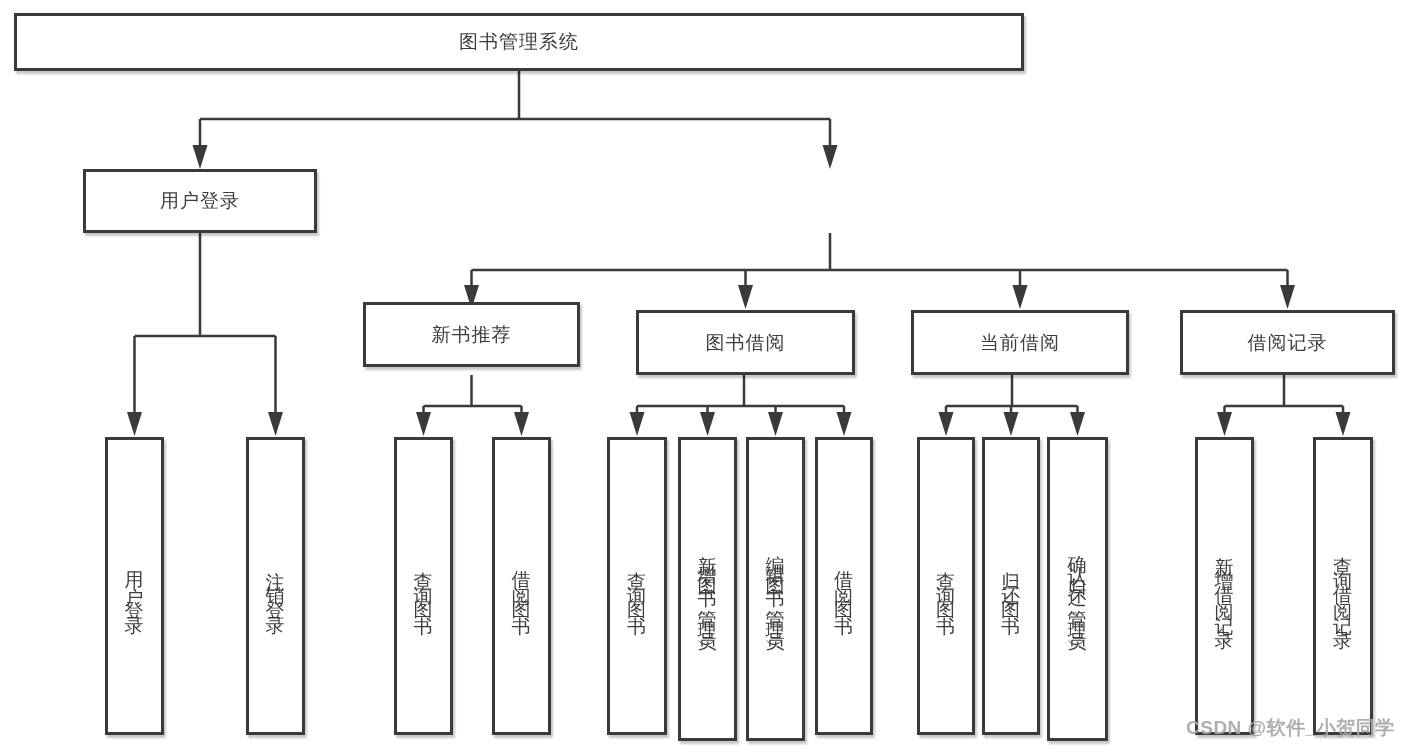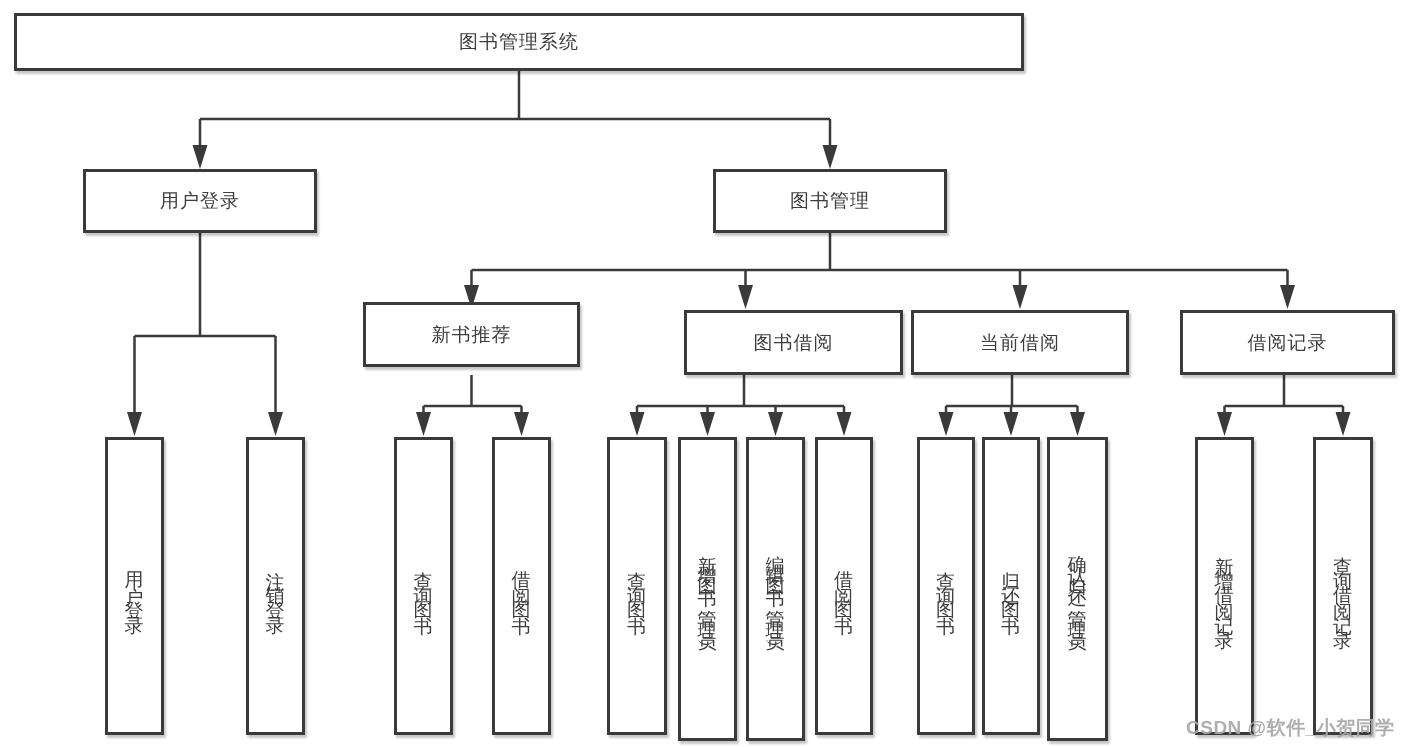--- a/index.html
+++ b/index.html
@@ -28,21 +28,21 @@
   .watermark{
     position:absolute;left:1186px;top:715px;z-index:10;
     font-size:19px;letter-spacing:0.5px;white-space:nowrap;
     color:var(--watermark,#a8a8a8);opacity:0.92;font-weight:bold;
   }
   
   .n-root{left:14px;top:13px;width:1010px;height:58px;text-align:right;}
   .n-login{left:83px;top:169px;width:234px;height:64px;}
   .n-mgmt{left:713px;top:169px;width:234px;height:64px;}
   .n-recommend{left:363px;top:302px;width:217px;height:65px;}
-  .n-borrowing{left:636px;top:310px;width:219px;height:65px;margin-left:48px;}
+  .n-borrowing{left:636px;top:310px;width:219px;height:65px;}
   .n-current{left:911px;top:310px;width:218px;height:65px;}
   .n-records{left:1180px;top:310px;width:215px;height:65px;}
   .lf1{left:105px;top:437px;width:59px;height:298px;}
   .lf2{left:246px;top:437px;width:59px;height:298px;}
   .lf3{left:394px;top:437px;width:59px;height:298px;}
   .lf4{left:492px;top:437px;width:59px;height:298px;}
   .lf5{left:607px;top:437px;width:60px;height:298px;}
   .lf6{left:678px;top:437px;width:59px;height:304px;}
   .lf7{left:746px;top:437px;width:59px;height:304px;}
   .lf8{left:815px;top:437px;width:58px;height:298px;}
@@ -89,21 +89,20 @@
     <polygon points="1070,412 1085,412 1077.5,436"></polygon>
 
     <path d="M1284,375 V406 M1224.5,406 H1343 M1224.5,406 V414 M1343,406 V414"></path>
     <polygon points="1217,412 1232,412 1224.5,436"></polygon>
     <polygon points="1335.5,412 1350.5,412 1343,436"></polygon>
   </svg>
 
   <div class="node hnode n-root">图书管理系统</div>
 
   <div class="node hnode n-login">用户登录</div>
-  <div class="node hnode n-mgmt">图书管理</div>
 
   <div class="node hnode n-recommend">新书推荐</div>
   <div class="node hnode n-borrowing">图书借阅</div>
   <div class="node hnode n-records">借阅记录</div>
   <div class="node hnode n-current">当前借阅</div>
 
   <div class="node vnode lf1">
       <span>用户登录</span>
     </div>
   <div class="node vnode lf2">

